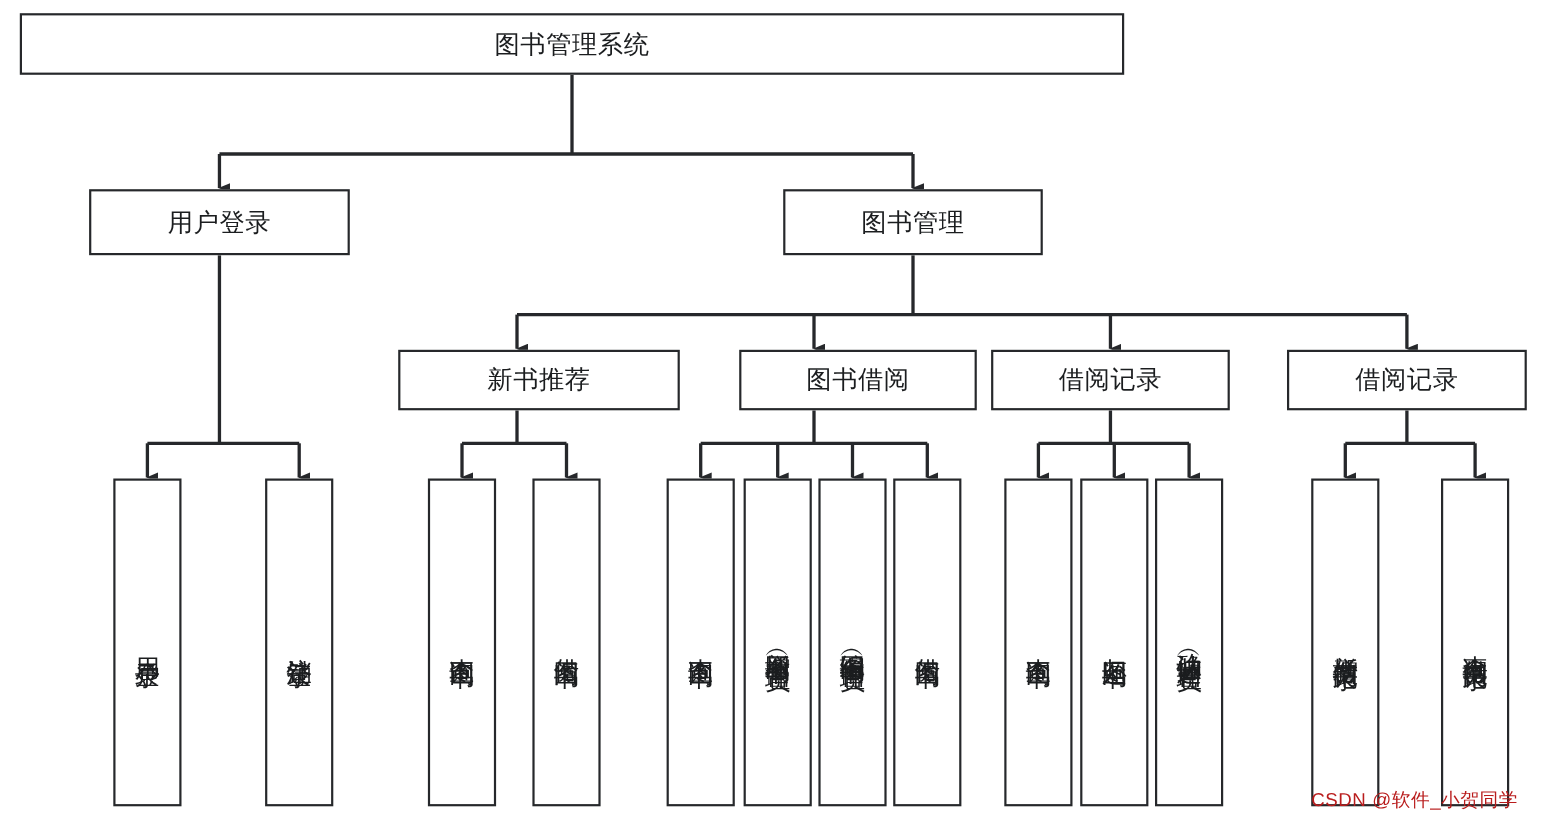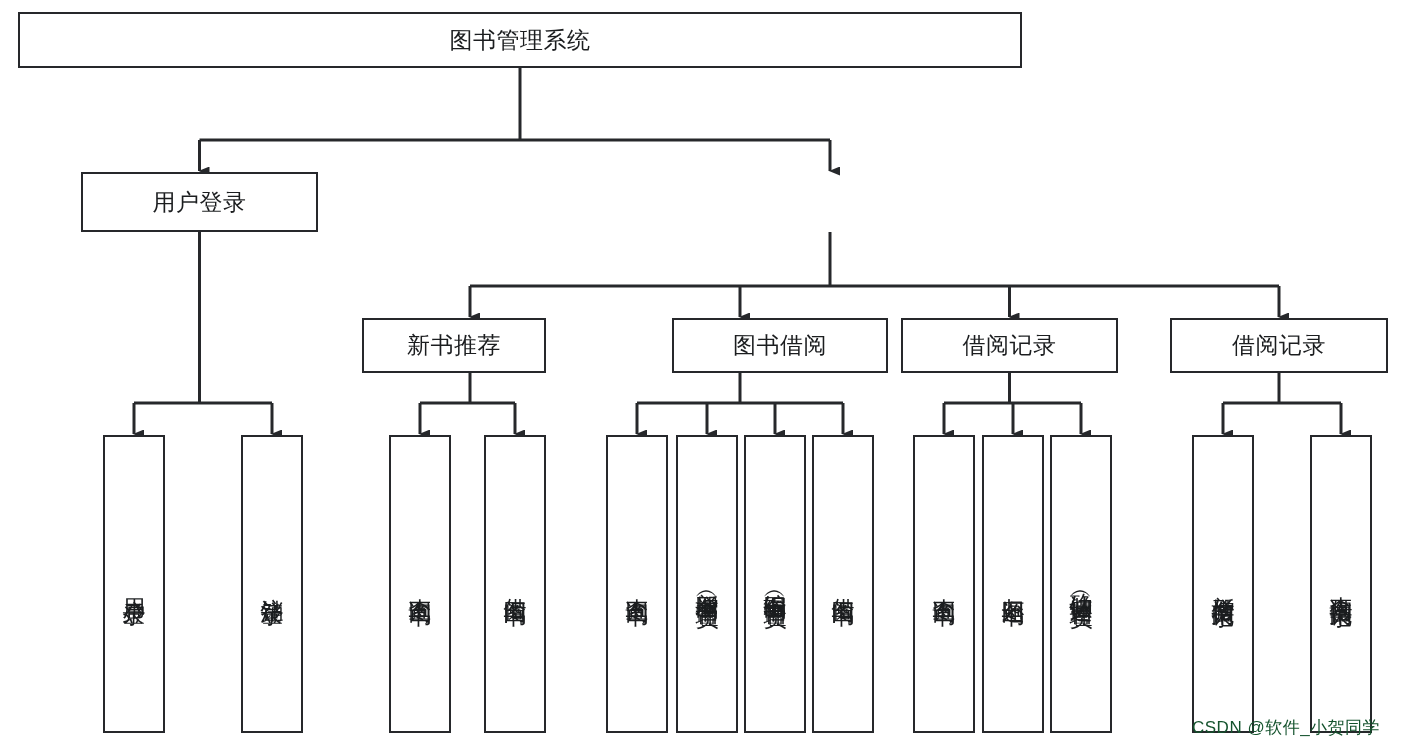--- a/index.html
+++ b/index.html
@@ -51,21 +51,21 @@
     padding-top: 4px;
     padding-bottom: 4px;
   }
   .node-label {
     display: block;
     white-space: nowrap;
   }
   .watermark {
     position: absolute;
     font-size: 17px;
-    color: #14532d;
+    color: #b91c1c;
     white-space: nowrap;
     letter-spacing: 0.5px;
   }
 </style>
 </head>
 <body>
 
 <div id="diagram-root">
   <svg class="edges" viewBox="0 0 1405 747">
     <defs>
@@ -109,21 +109,24 @@
         <path d="M1341,403 L1341,434" marker-end="url(#arrow)"></path>
       </g>
   </svg>
 
   <div class="node horizontal" style="left: 18px; top: 12px; width: 1004px; height: 56px;">
     <span class="node-label">图书管理系统</span>
   </div>
   <div class="node horizontal" style="left: 81px; top: 172px; width: 237px; height: 60px;">
     <span class="node-label">用户登录</span>
   </div>
-  <div class="node horizontal" style="left: 362px; top: 318px; width: 184px; height: 55px; justify-content: center;">
+  <div class="node horizontal" style="left: 712px; top: 172px; width: 236px; height: 60px;">
+    <span class="node-label">图书管理</span>
+  </div>
+  <div class="node horizontal" style="left: 362px; top: 318px; width: 256px; height: 55px; justify-content: center;">
     <span class="node-label">新书推荐</span>
   </div>
   <div class="node horizontal" style="left: 632px; top: 318px; width: 216px; height: 55px; margin-left: 40px;">
     <span class="node-label">图书借阅</span>
   </div>
   <div class="node horizontal" style="left: 901px; top: 318px; width: 217px; height: 55px;">
     <span class="node-label">借阅记录</span>
   </div>
   <div class="node horizontal" style="left: 1170px; top: 318px; width: 218px; height: 55px;">
     <span class="node-label">借阅记录</span>

